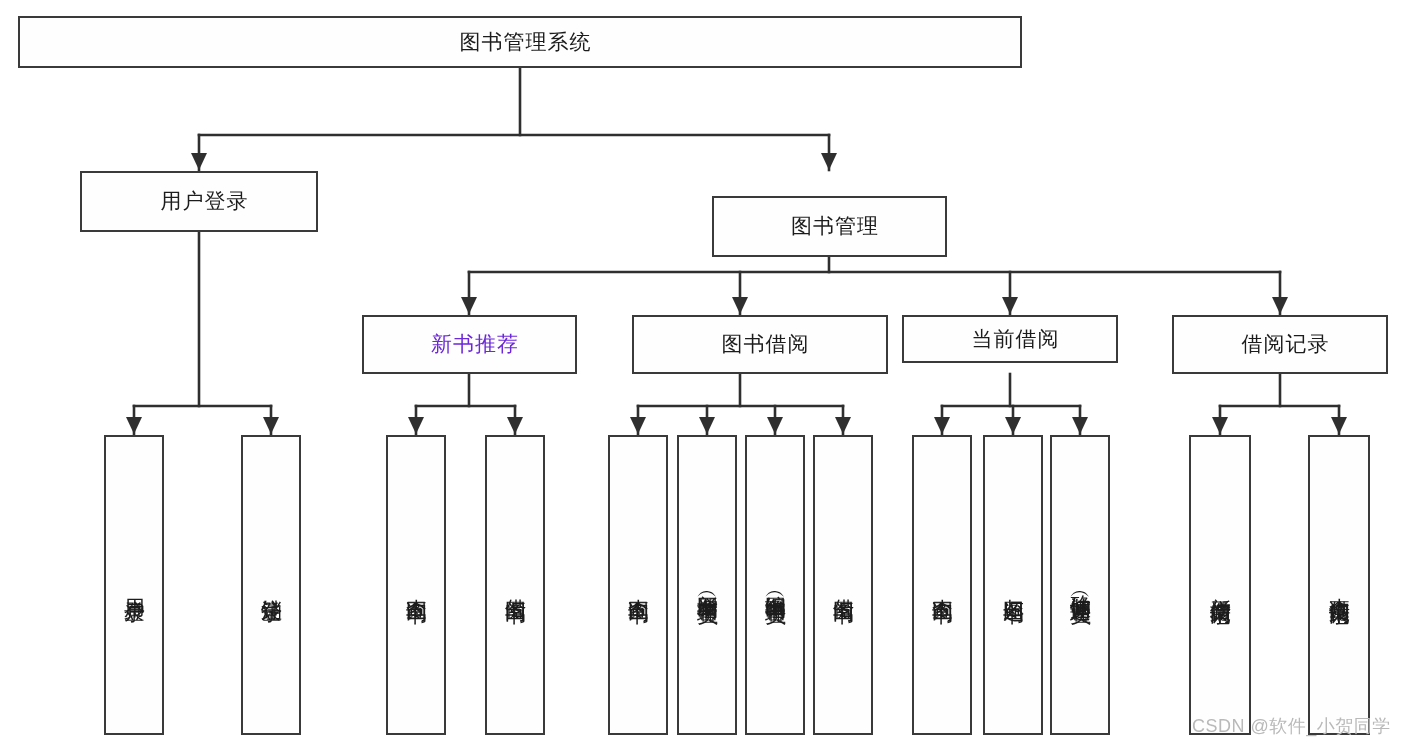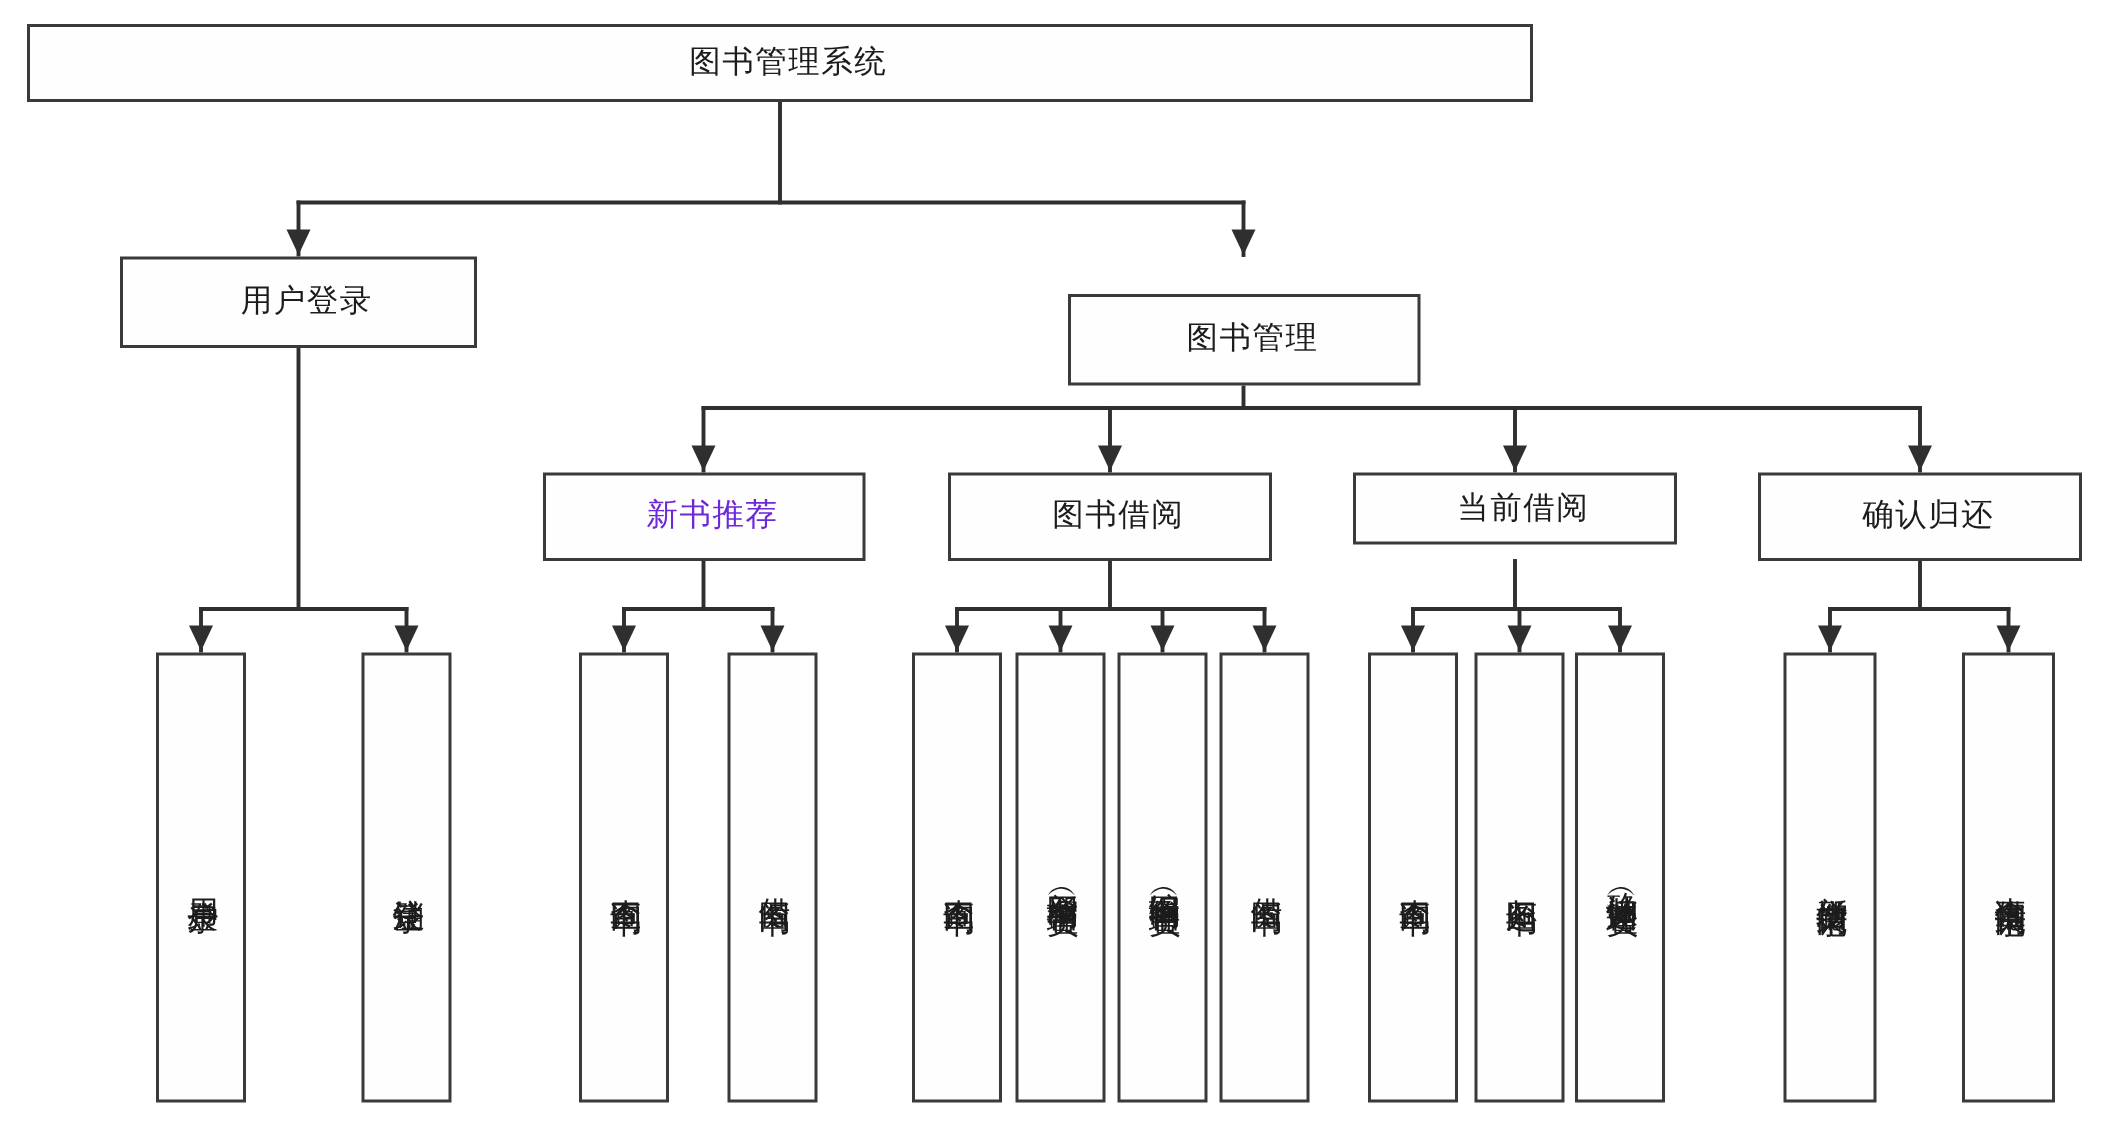--- a/index.html
+++ b/index.html
@@ -129,28 +129,28 @@
       </div>
       <div class="node node-h" style="left: 80px; top: 171px; width: 238px; height: 61px; background: rgb(254, 254, 254); border-color: rgb(58, 58, 58); color: rgb(28, 28, 28);">
         <span class="hlabel">用户登录</span>
       </div>
       <div class="node node-h" style="left: 712px; top: 171px; width: 235px; height: 61px; background: rgb(254, 254, 254); border-color: rgb(58, 58, 58); color: rgb(28, 28, 28); margin-top: 25px;">
         <span class="hlabel">图书管理</span>
       </div>
       <div class="node node-h" style="left: 362px; top: 315px; width: 215px; height: 59px; background: rgb(254, 254, 254); border-color: rgb(58, 58, 58); color: #6d28d9;">
         <span class="hlabel">新书推荐</span>
       </div>
-      <div class="node node-h" style="left: 632px; top: 315px; width: 216px; height: 59px; background: rgb(254, 254, 254); border-color: rgb(58, 58, 58); color: rgb(28, 28, 28);">
+      <div class="node node-h" style="left: 632px; top: 315px; width: 256px; height: 59px; background: rgb(254, 254, 254); border-color: rgb(58, 58, 58); color: rgb(28, 28, 28);">
         <span class="hlabel">图书借阅</span>
       </div>
       <div class="node node-h" style="left: 902px; top: 315px; width: 216px; height: 48px; background: rgb(254, 254, 254); border-color: rgb(58, 58, 58); color: rgb(28, 28, 28);">
         <span class="hlabel">当前借阅</span>
       </div>
       <div class="node node-h" style="left: 1172px; top: 315px; width: 216px; height: 59px; background: rgb(254, 254, 254); border-color: rgb(58, 58, 58); color: rgb(28, 28, 28);">
-        <span class="hlabel">确认归还</span>
+        <span class="hlabel">借阅记录</span>
       </div>
       <div class="node node-v" style="left: 104px; top: 435px; width: 60px; height: 300px; background: rgb(254, 254, 254); border-color: rgb(58, 58, 58); color: rgb(28, 28, 28);">
         <span class="vlabel">用户登录</span>
       </div>
       <div class="node node-v" style="left: 241px; top: 435px; width: 60px; height: 300px; background: rgb(254, 254, 254); border-color: rgb(58, 58, 58); color: rgb(28, 28, 28);">
         <span class="vlabel">注销登录</span>
       </div>
       <div class="node node-v" style="left: 386px; top: 435px; width: 60px; height: 300px; background: rgb(254, 254, 254); border-color: rgb(58, 58, 58); color: rgb(28, 28, 28);">
         <span class="vlabel">查询图书</span>
       </div>
@@ -179,14 +179,15 @@
         <span class="vlabel">确认归还（管理员）</span>
       </div>
       <div class="node node-v" style="left: 1189px; top: 435px; width: 62px; height: 300px; background: rgb(254, 254, 254); border-color: rgb(58, 58, 58); color: rgb(28, 28, 28);">
         <span class="vlabel">新增借阅记录</span>
       </div>
       <div class="node node-v" style="left: 1308px; top: 435px; width: 62px; height: 300px; background: rgb(254, 254, 254); border-color: rgb(58, 58, 58); color: rgb(28, 28, 28);">
         <span class="vlabel">查询借阅记录</span>
       </div>
     </div>
 
+  <div class="watermark" style="left: 1192px; top: 714px;">CSDN @软件_小贺同学</div>
 
 </div>
 
 </body></html>

